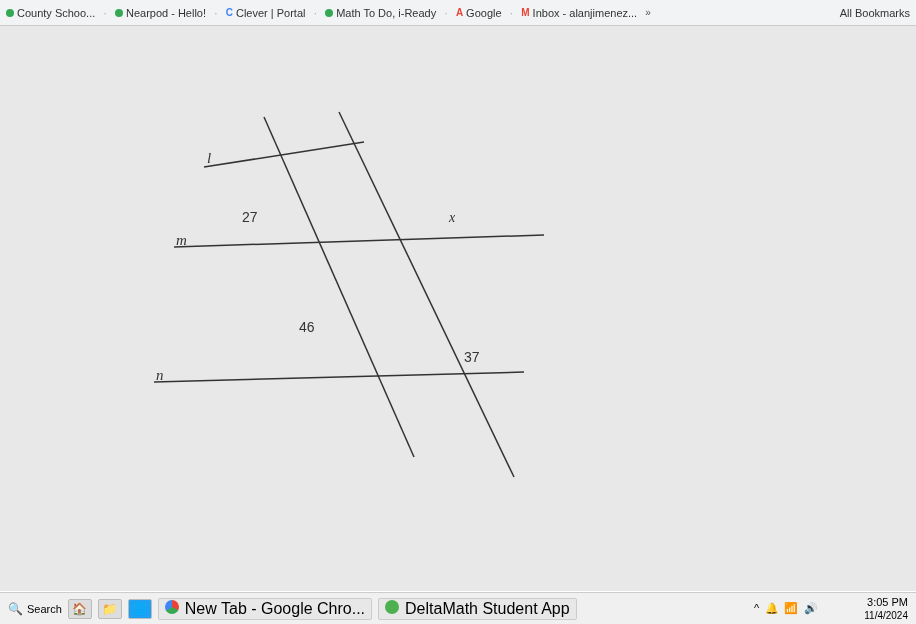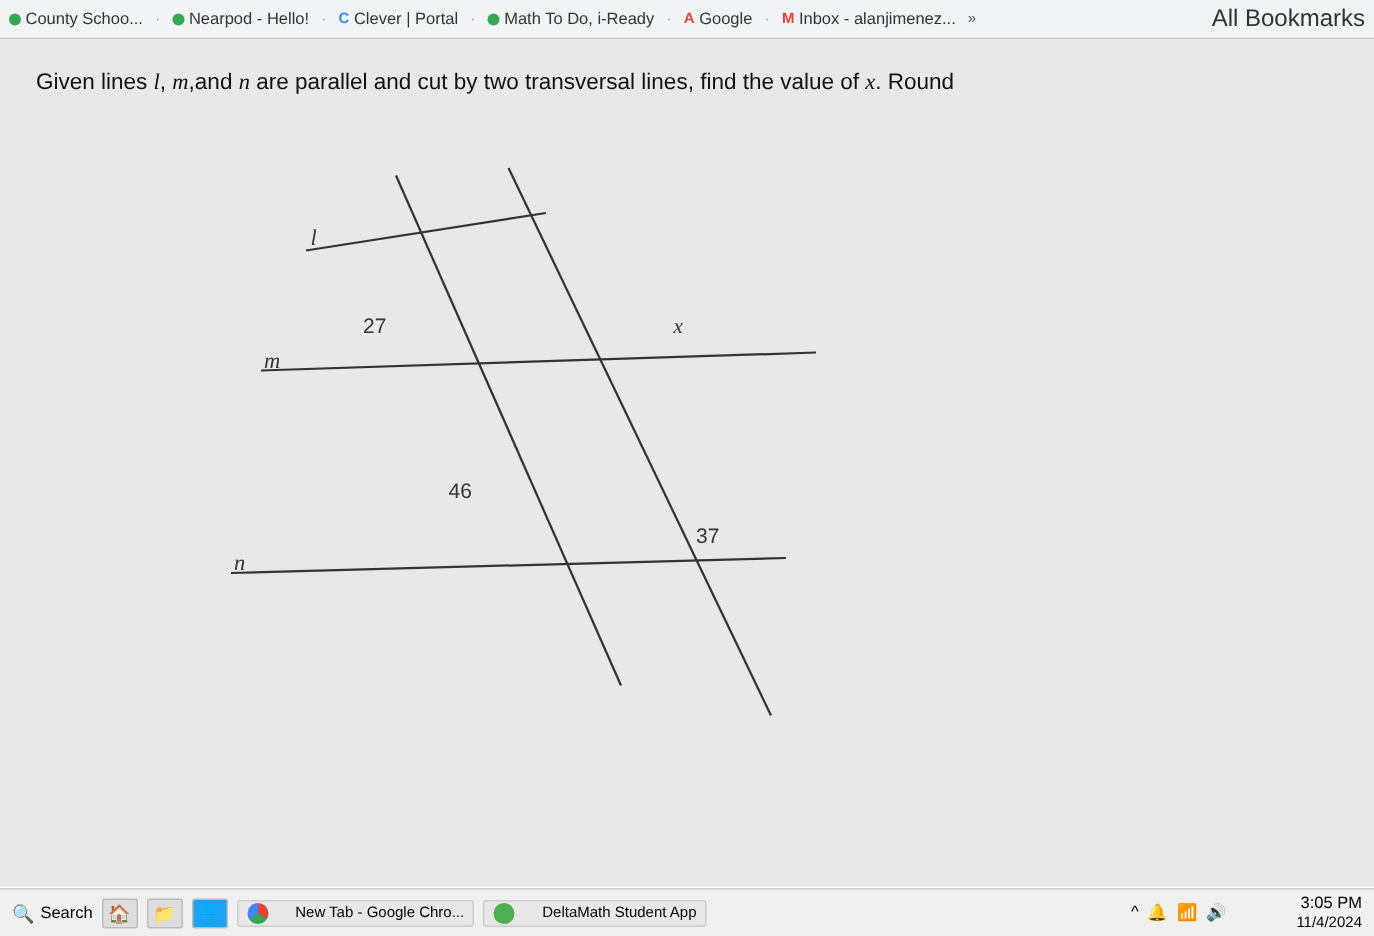--- a/index.html
+++ b/index.html
@@ -30,21 +30,21 @@
       white-space: nowrap;
       color: #333;
       gap: 3px;
     }
     .tab-item .dot {
       width: 8px; height: 8px; border-radius: 50%;
     }
     .dot-green { background: #34a853; }
     .chevron-right { color: #555; font-size: 10px; }
     .tab-sep { color: #aaa; }
-    .all-bookmarks { margin-left: auto; white-space: nowrap; color: #333; font-size: 16px; text-align: right; }
+    .all-bookmarks { margin-left: auto; white-space: nowrap; color: #333; font-size: 11px; text-align: right; }
 
     
     #main-content {
       background: #e8e8e8;
       width: 916px;
       height: 565px;
       position: relative;
       padding: 18px 24px 10px 24px;
     }
 
@@ -89,26 +89,26 @@
     }
     .taskbar-btn {
       width: 24px; height: 20px;
       background: #ddd;
       border: 1px solid #bbb;
       border-radius: 2px;
       display: flex; align-items: center; justify-content: center;
       font-size: 12px;
     }
     .taskbar-app {
-      display: flex; align-items: center; gap: 18px;
+      display: flex; gap: 6px;
       background: #e8e8e8;
       border: 1px solid #ccc;
       padding: 1px 6px;
       border-radius: 2px;
-      font-size: 10px;
+      font-size: 16px;
     }
     .time-date {
       text-align: right;
       line-height: 1.3;
     }
     .time-date .time { font-size: 11px; font-weight: normal; }
     .time-date .date { font-size: 10px; margin-left: 40px; }
 
     
     .math-italic { font-style: italic; font-family: 'Times New Roman', serif; }
@@ -146,23 +146,20 @@
     <span style="font-weight:bold;color:#ea4335;font-size:10px;">M</span>
     <span>Inbox - alanjimenez...</span>
   </div>
   <span class="chevron-right">»</span>
   <span class="all-bookmarks">All Bookmarks</span>
 </div>
 
 <div id="main-content">
 
   <div id="problem-text">
-    <span>
-      <span>Given lines </span><span class="math-italic">l</span><span>, </span><span class="math-italic">m</span><span>,and </span><span class="math-italic">n</span><span> are parallel and cut by two transversal lines, find the value of </span><span class="math-italic">x</span><span>. Round</span>
-    </span>
     <br>
   </div>
 
   <div id="diagram">
     <svg width="480" height="410" style="position:absolute; left:100px; top:10px;">
 
       <line x1="80" y1="80" x2="240" y2="55" stroke="#333" stroke-width="1.5"></line>
 
       <text x="83" y="76" font-style="italic" font-family="Times New Roman" font-size="15" fill="#333">l</text>
 

